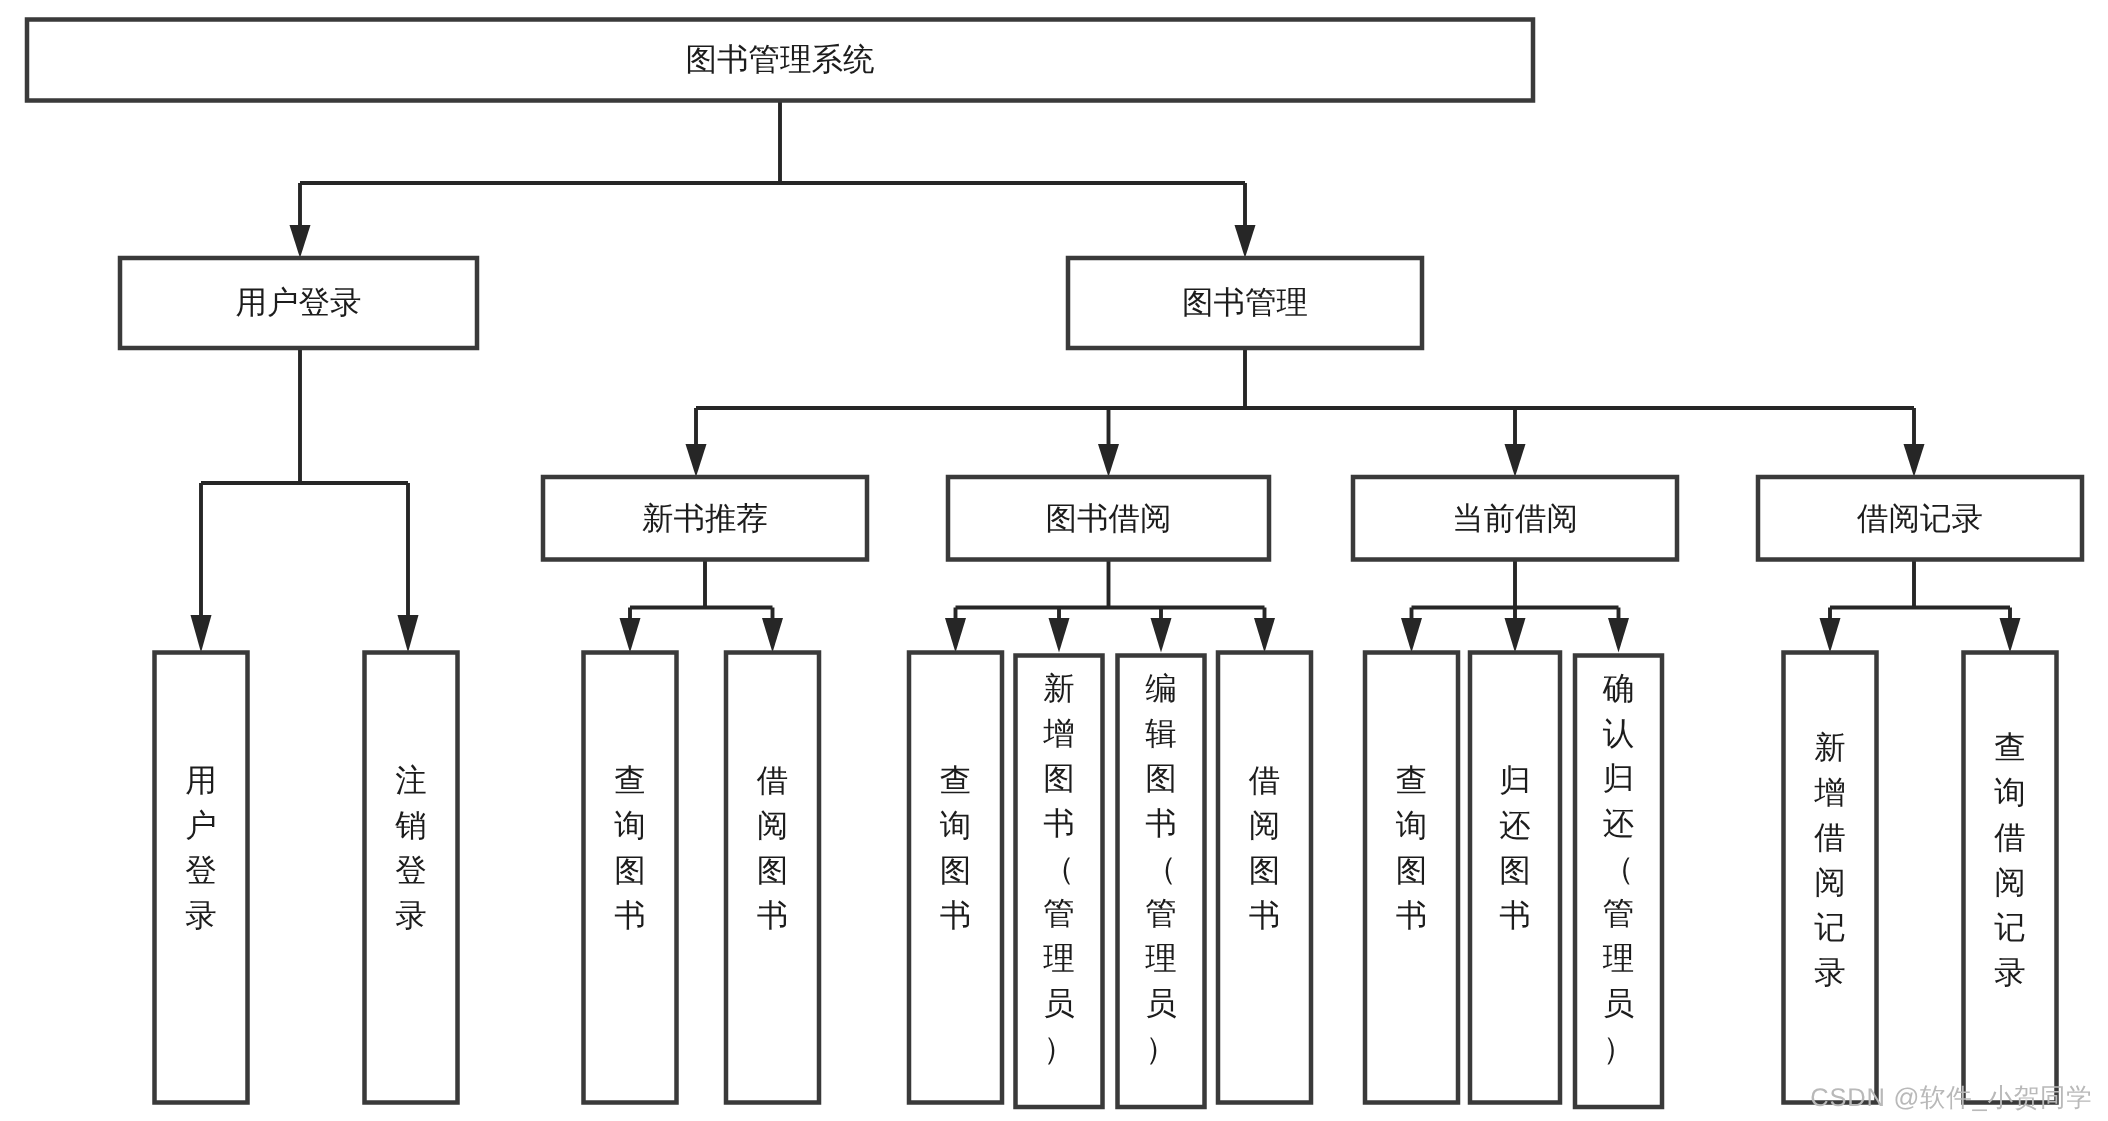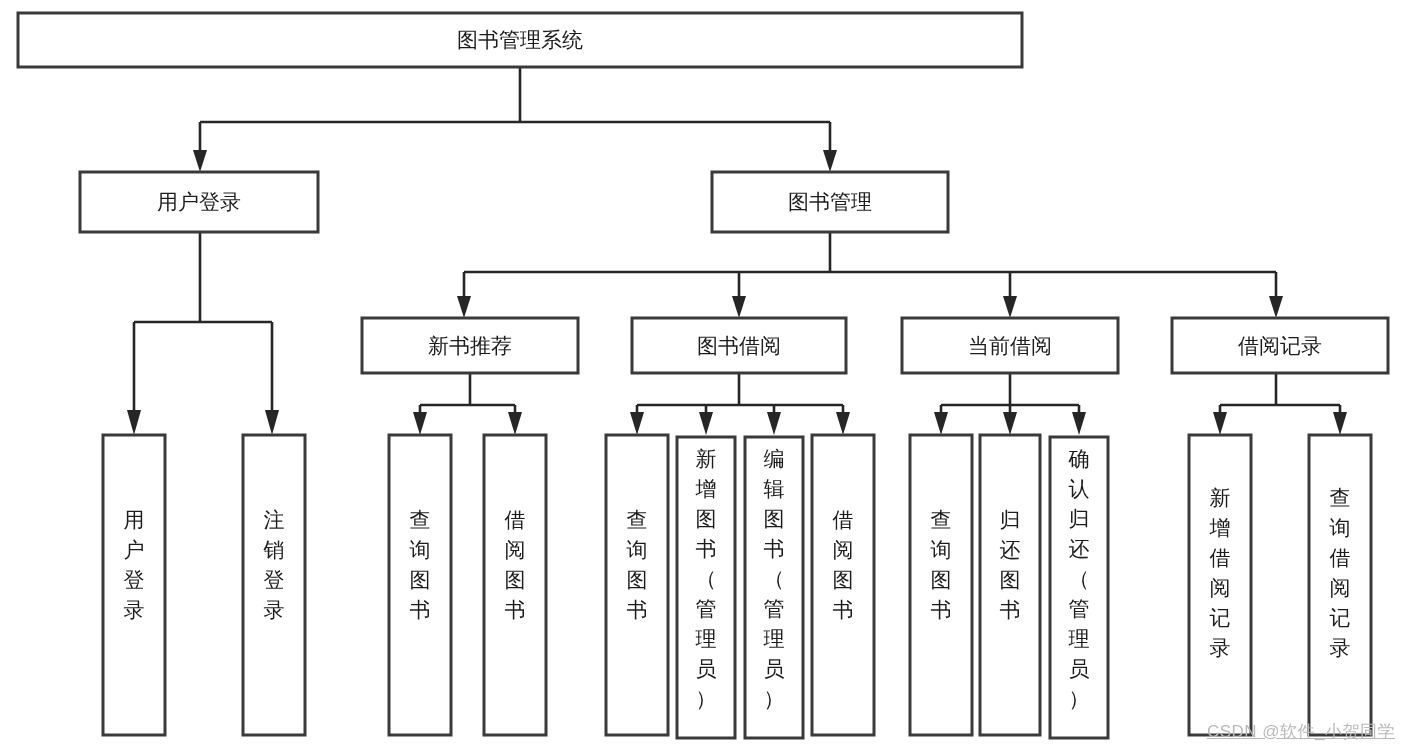--- a/index.html
+++ b/index.html
@@ -18,21 +18,21 @@
     font-family:"Liberation Sans","DejaVu Sans",sans-serif;
     font-size:21px;fill:#1c1c1c;
     text-anchor:middle;
   }
   .connector{stroke:#262626;stroke-width:2.6;fill:none;}
   .arrowhead{fill:#262626;stroke:none;}
   .watermark{
     position:absolute;right:10px;bottom:4px;
     font-family:"Liberation Sans","DejaVu Sans",sans-serif;
     font-size:17px;color:#b9b9b9;white-space:nowrap;
-    letter-spacing:.5px;pointer-events:none;text-decoration:underline;
+    letter-spacing:.5px;pointer-events:none;
   }
 </style>
 </head>
 <body>
 
 <svg id="diagram" viewBox="0 0 1405 747" xmlns="http://www.w3.org/2000/svg">
 
   <defs>
     <marker id="arrow" markerWidth="14" markerHeight="16" refX="0.5" refY="6" orient="auto" markerUnits="userSpaceOnUse">
       <path d="M 0 0 L 10 0 L 5 16 Z" class="arrowhead"></path>

